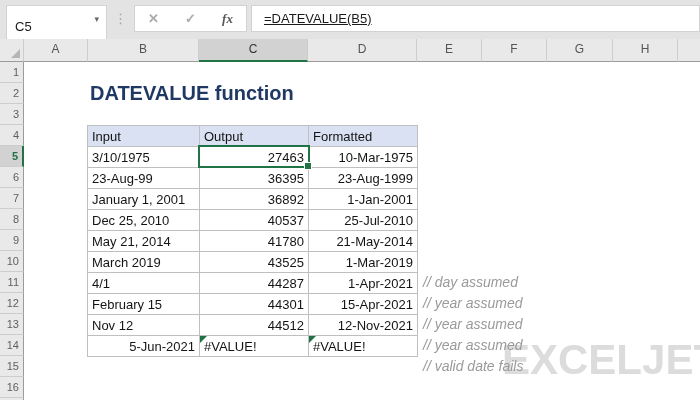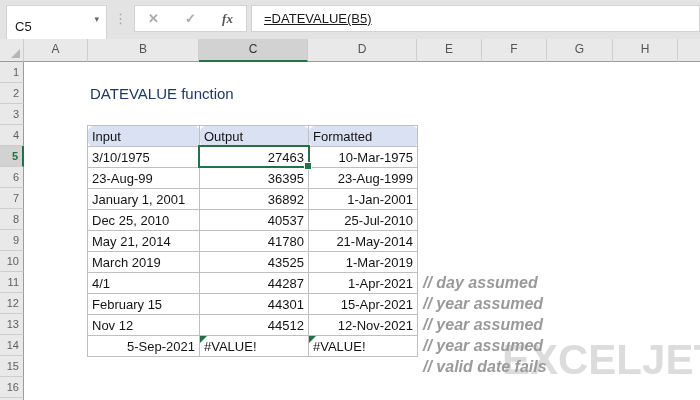--- a/index.html
+++ b/index.html
@@ -39,43 +39,43 @@
   .rowheaders{position:absolute;left:0;top:62px;width:24px;height:338px;background:#e9e9e9;}
   .rh{box-sizing:border-box;height:21px;border-bottom:1px solid #cdcdcd;
     border-right:1px solid #9b9b9b;text-align:right;padding-right:4px;
     font-size:11px;color:#5f5f5f;line-height:20px;}
   .rh.sel{background:#d2d2d2;border-right:2px solid var(--accent_green);
     color:var(--accent_green);font-weight:bold;}
 
   
   .canvas{position:absolute;left:24px;top:62px;right:0;bottom:0;background:#fff;}
   .sheet-title{position:absolute;left:66px;top:21px;height:21px;line-height:21px;
-    font-size:15px;font-weight:normal;color:var(--title_text);text-align:right;}
+    font-size:20px;font-weight:bold;color:var(--title_text);text-align:right;}
 
   table.xl{position:absolute;left:63px;top:63px;border-collapse:collapse;table-layout:fixed;}
   table.xl td{box-sizing:border-box;border:1px solid #bfbfbf;height:21px;padding:0 4px;
     font-size:13px;color:#141414;white-space:nowrap;overflow:hidden;}
   table.xl tr.hdr td{background:var(--header_fill);}
-  td.l{text-align:left;border-radius:6px;}
+  td.l{text-align:left;}
   td.r{text-align:right;padding-right:3px;}
   td.c{}
   td.err{position:relative;}
   td.err::before{content:"";position:absolute;left:0;top:0;width:0;height:0;
     border-top:7px solid #1e7145;border-right:7px solid transparent;}
 
   
   .sel-overlay{position:absolute;left:174px;top:83px;width:112px;height:23px;
     border:2px solid var(--accent_green);box-sizing:border-box;z-index:5;pointer-events:none;}
   .fill-handle{position:absolute;right:-4px;bottom:-4px;width:6px;height:6px;
     background:var(--accent_green);border:1px solid #fff;pointer-events:auto;}
 
   
   .comments{position:absolute;left:399px;top:210px;z-index:4;}
-  .comment{height:21px;line-height:21px;font-size:16px;font-style:italic;
-    color:var(--comment_text);white-space:nowrap;font-weight:bold;}
+  .comment{height:21px;line-height:21px;font-size:14px;font-style:italic;
+    color:var(--comment_text);white-space:nowrap;}
 
   
   .logo{position:absolute;left:478px;top:279px;display:flex;align-items:center;z-index:1;}
   .logo-text{font-size:42px;font-weight:bold;letter-spacing:0;color:var(--logo_gray);
     line-height:37px;}
   .logo-square{margin-left:4px;width:37px;height:37px;background:var(--logo_orange);
     border-radius:3px;display:flex;align-items:center;justify-content:center;}
   .logo-square svg{width:26px;height:26px;}
 </style>
 </head>
@@ -196,21 +196,21 @@
         <td class="l">February 15</td>
         <td class="r">44301</td>
         <td class="r">15-Apr-2021</td>
       </tr>
       <tr>
         <td class="l">Nov 12</td>
         <td class="r">44512</td>
         <td class="r">12-Nov-2021</td>
       </tr>
       <tr>
-        <td class="r">5-Sep-2021</td>
+        <td class="r">5-Jun-2021</td>
         <td class="c err">#VALUE!</td>
         <td class="c err">#VALUE!</td>
       </tr>
     </tbody>
       </table>
 
     <div class="sel-overlay">
       <div class="fill-handle"></div>
     </div>
 

